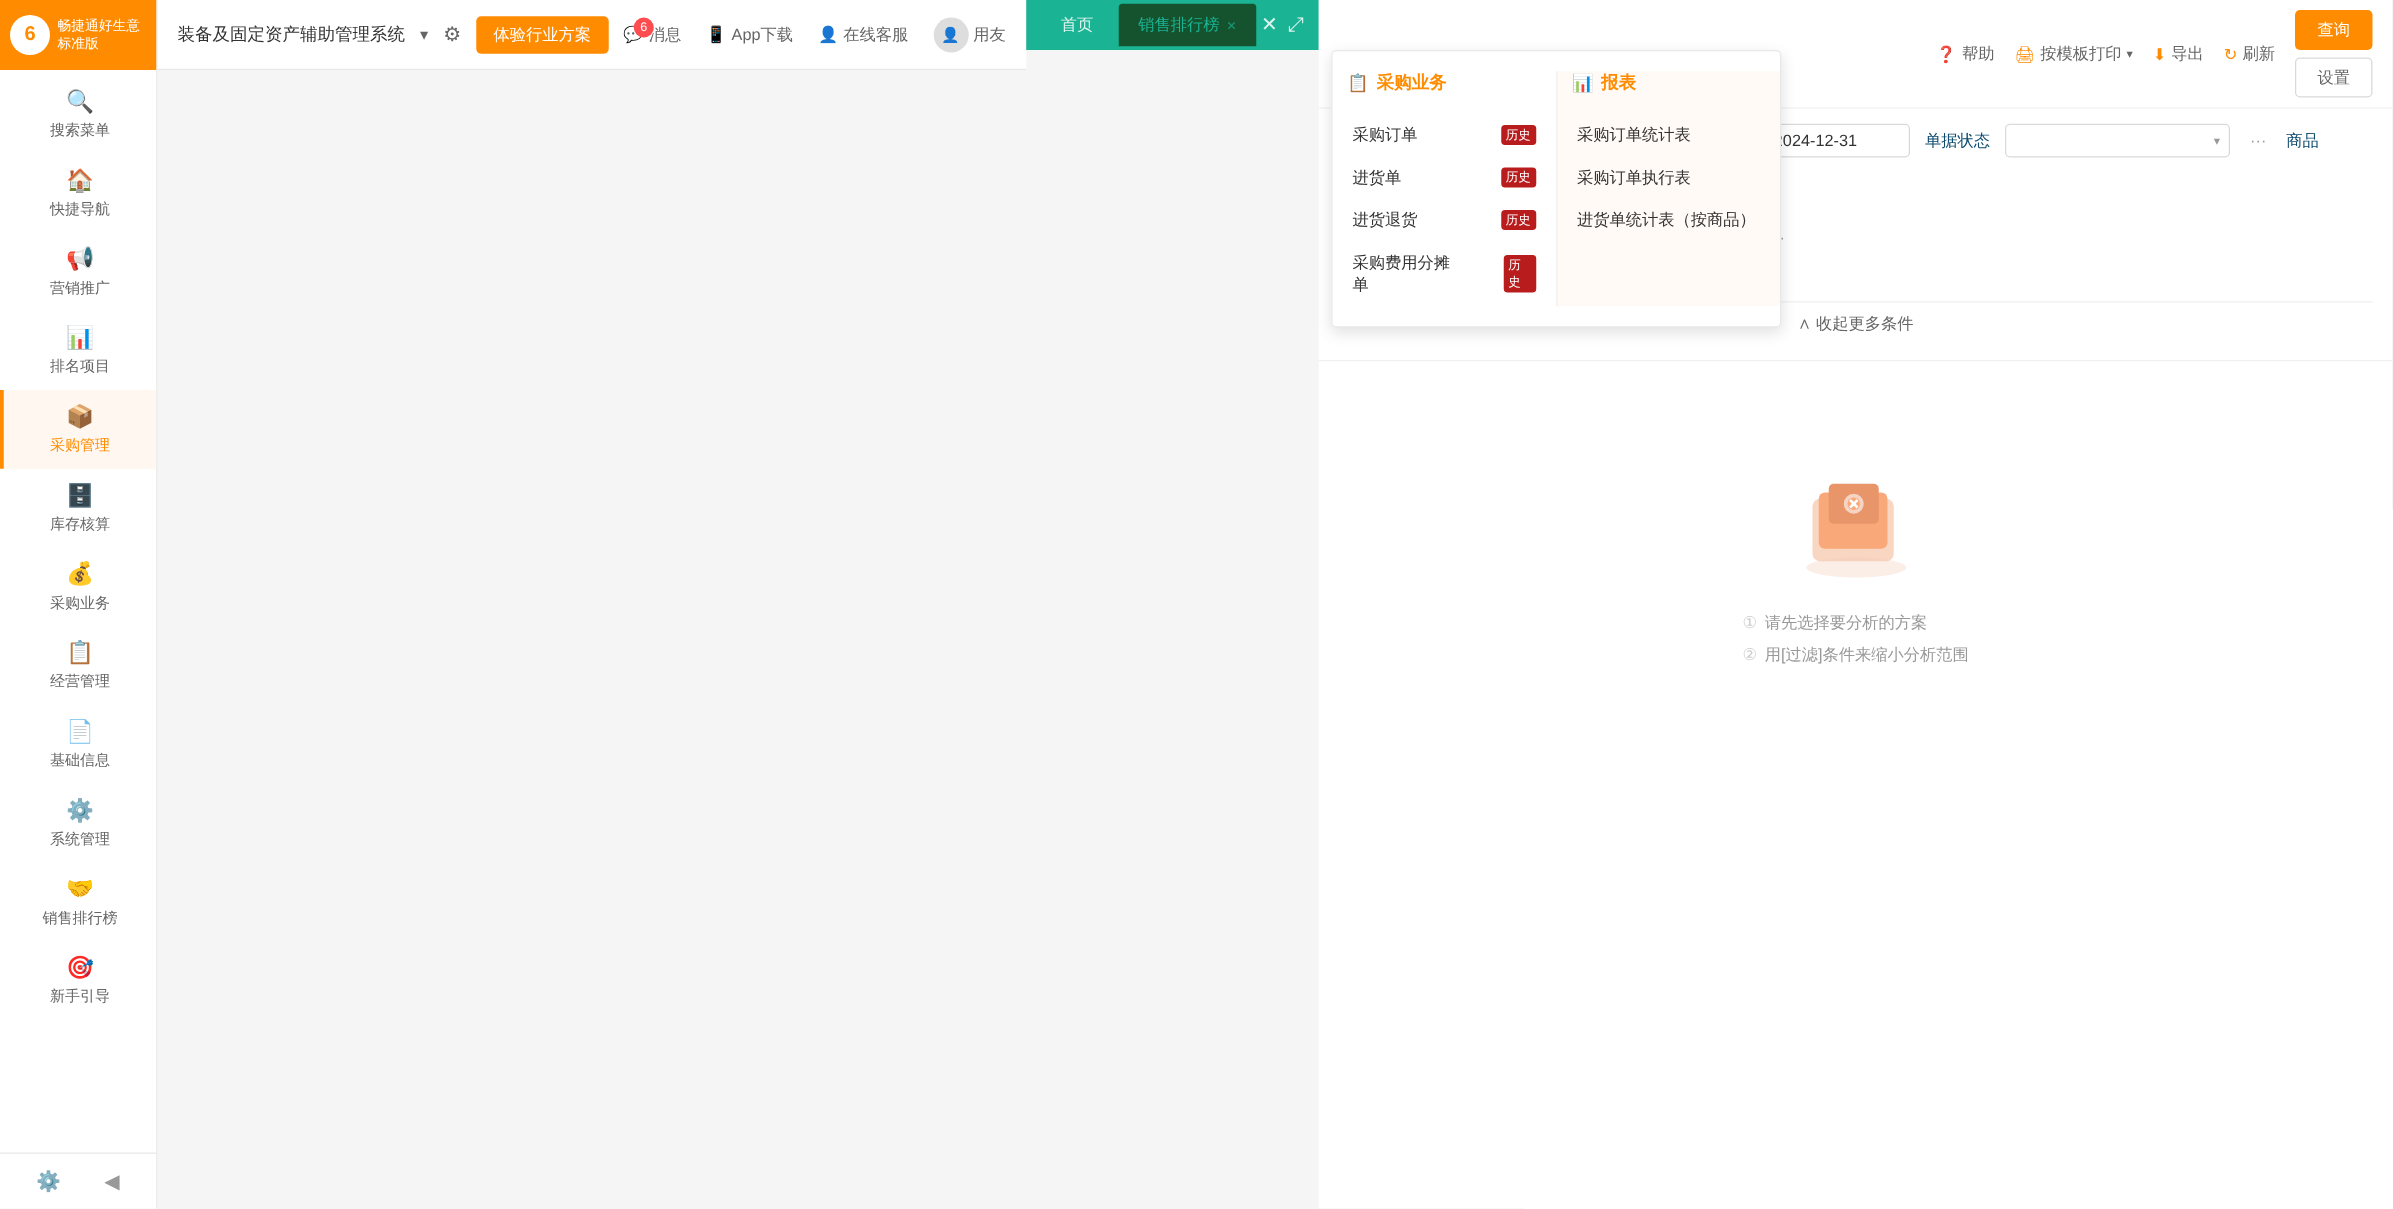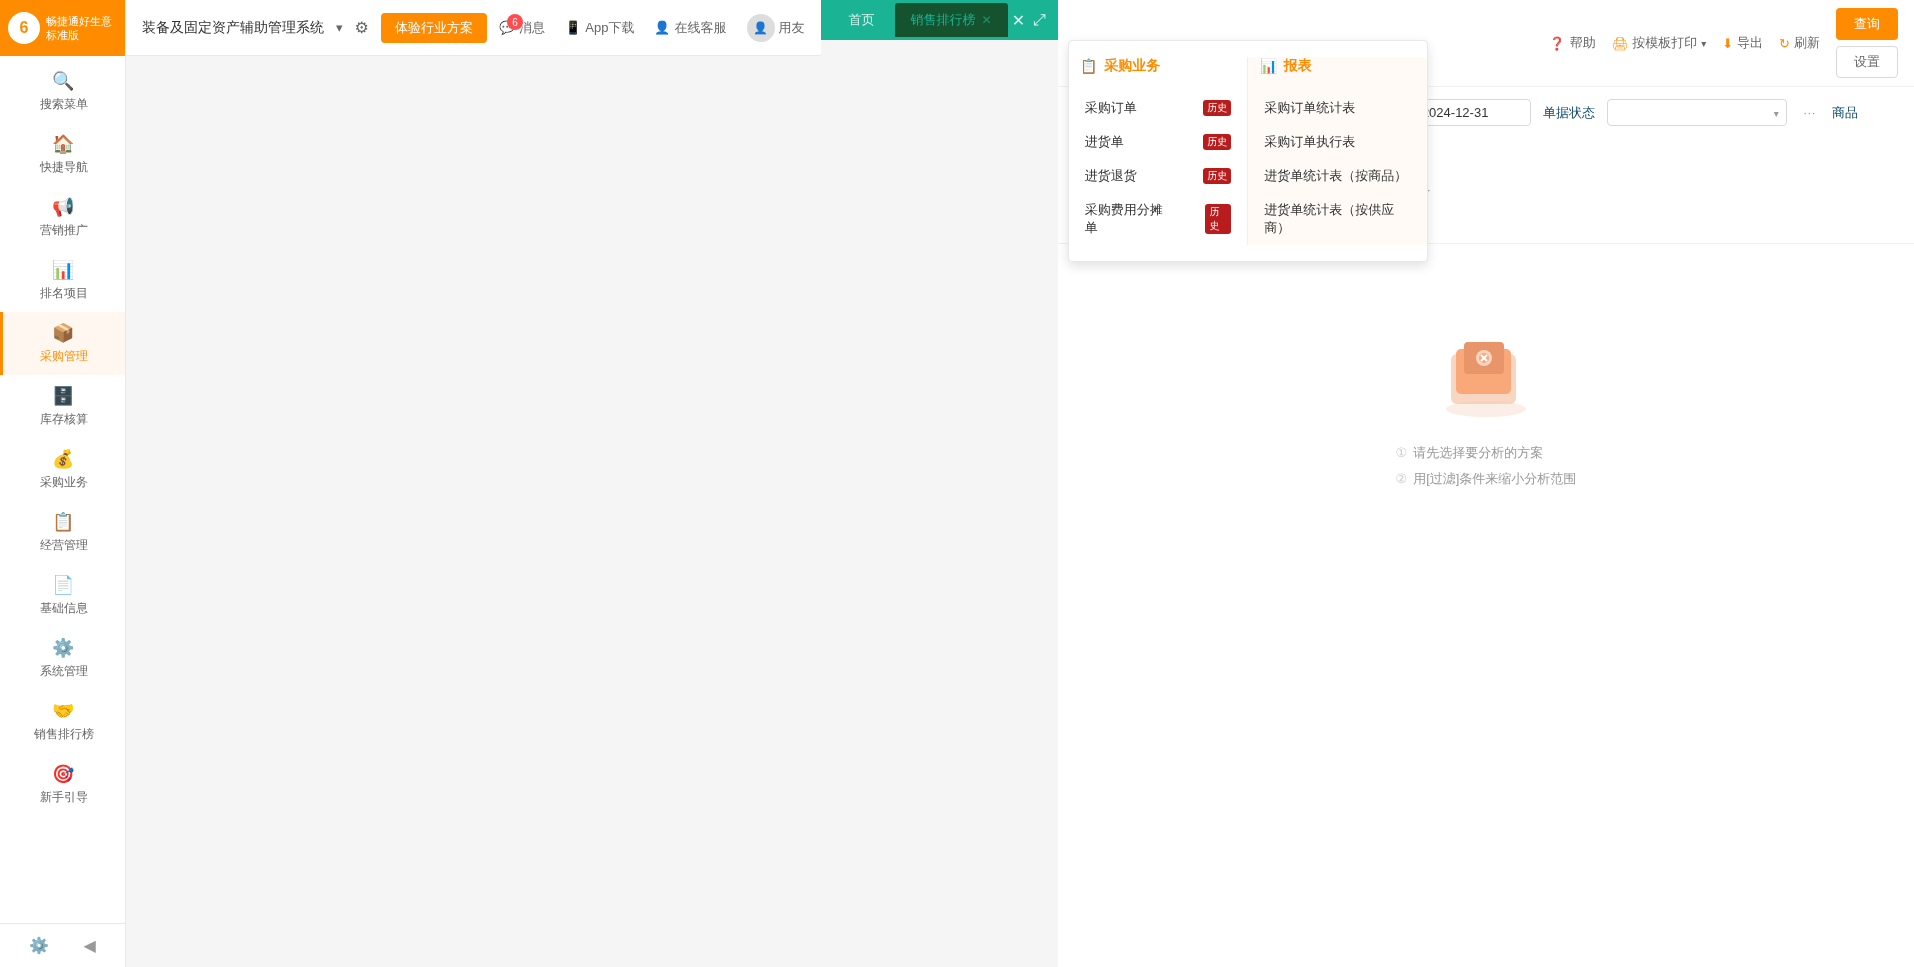--- a/index.html
+++ b/index.html
@@ -165,20 +165,21 @@
     }
     .tab-item {
       padding: 8px 16px;
       font-size: 13px;
       color: rgba(255,255,255,0.85);
       cursor: pointer;
       display: flex;
       align-items: center;
       gap: 6px;
       border-radius: 3px 3px 0 0;
+      font-family: Liberation Mono, monospace;
     }
     .tab-item.active {
       background: #14532d;
       color: #1ab394;
     }
     .tab-close {
       font-size: 12px;
       opacity: 0.7;
     }
     .tab-bar-right {
@@ -595,20 +596,24 @@
         <span class="filter-label">业务员</span>
         <span class="dots-btn">···</span>
       </div>
 
       <div class="filter-row">
         <span style="width:80px;"></span>
         <span class="filter-label">客户</span>
         <span class="dots-btn">···</span>
       </div>
 
+      <div class="filter-more-btn">
+        <span>∧</span>
+        <span>收起更多条件</span>
+      </div>
     </div>
 
     <div class="empty-state">
       <div class="empty-icon">
         <svg width="120" height="100" viewBox="0 0 120 100">
           <ellipse cx="60" cy="85" rx="40" ry="8" fill="#f5ddd0" opacity="0.5"></ellipse>
           <rect x="25" y="30" width="65" height="50" rx="6" fill="#f5c5a8" opacity="0.7"></rect>
           <rect x="30" y="25" width="55" height="45" rx="5" fill="#f9a87a"></rect>
           <rect x="38" y="18" width="40" height="32" rx="4" fill="#e8956a"></rect>
           <circle cx="58" cy="34" r="8" fill="#fff" opacity="0.6"></circle>
@@ -663,22 +668,19 @@
             </div>
             <div class="dropdown-item">
               <span>采购订单统计表</span>
             </div>
             <div class="dropdown-item">
               <span>采购订单执行表</span>
             </div>
             <div class="dropdown-item">
               <span>进货单统计表（按商品）</span>
             </div>
-            <div class="dropdown-item">
-              <span>进货单统计表（按供应商）</span>
-            </div>
           </div>
         </div>
       </div>
     </div>
 
   </div>
 </div>
 
 </body></html>

